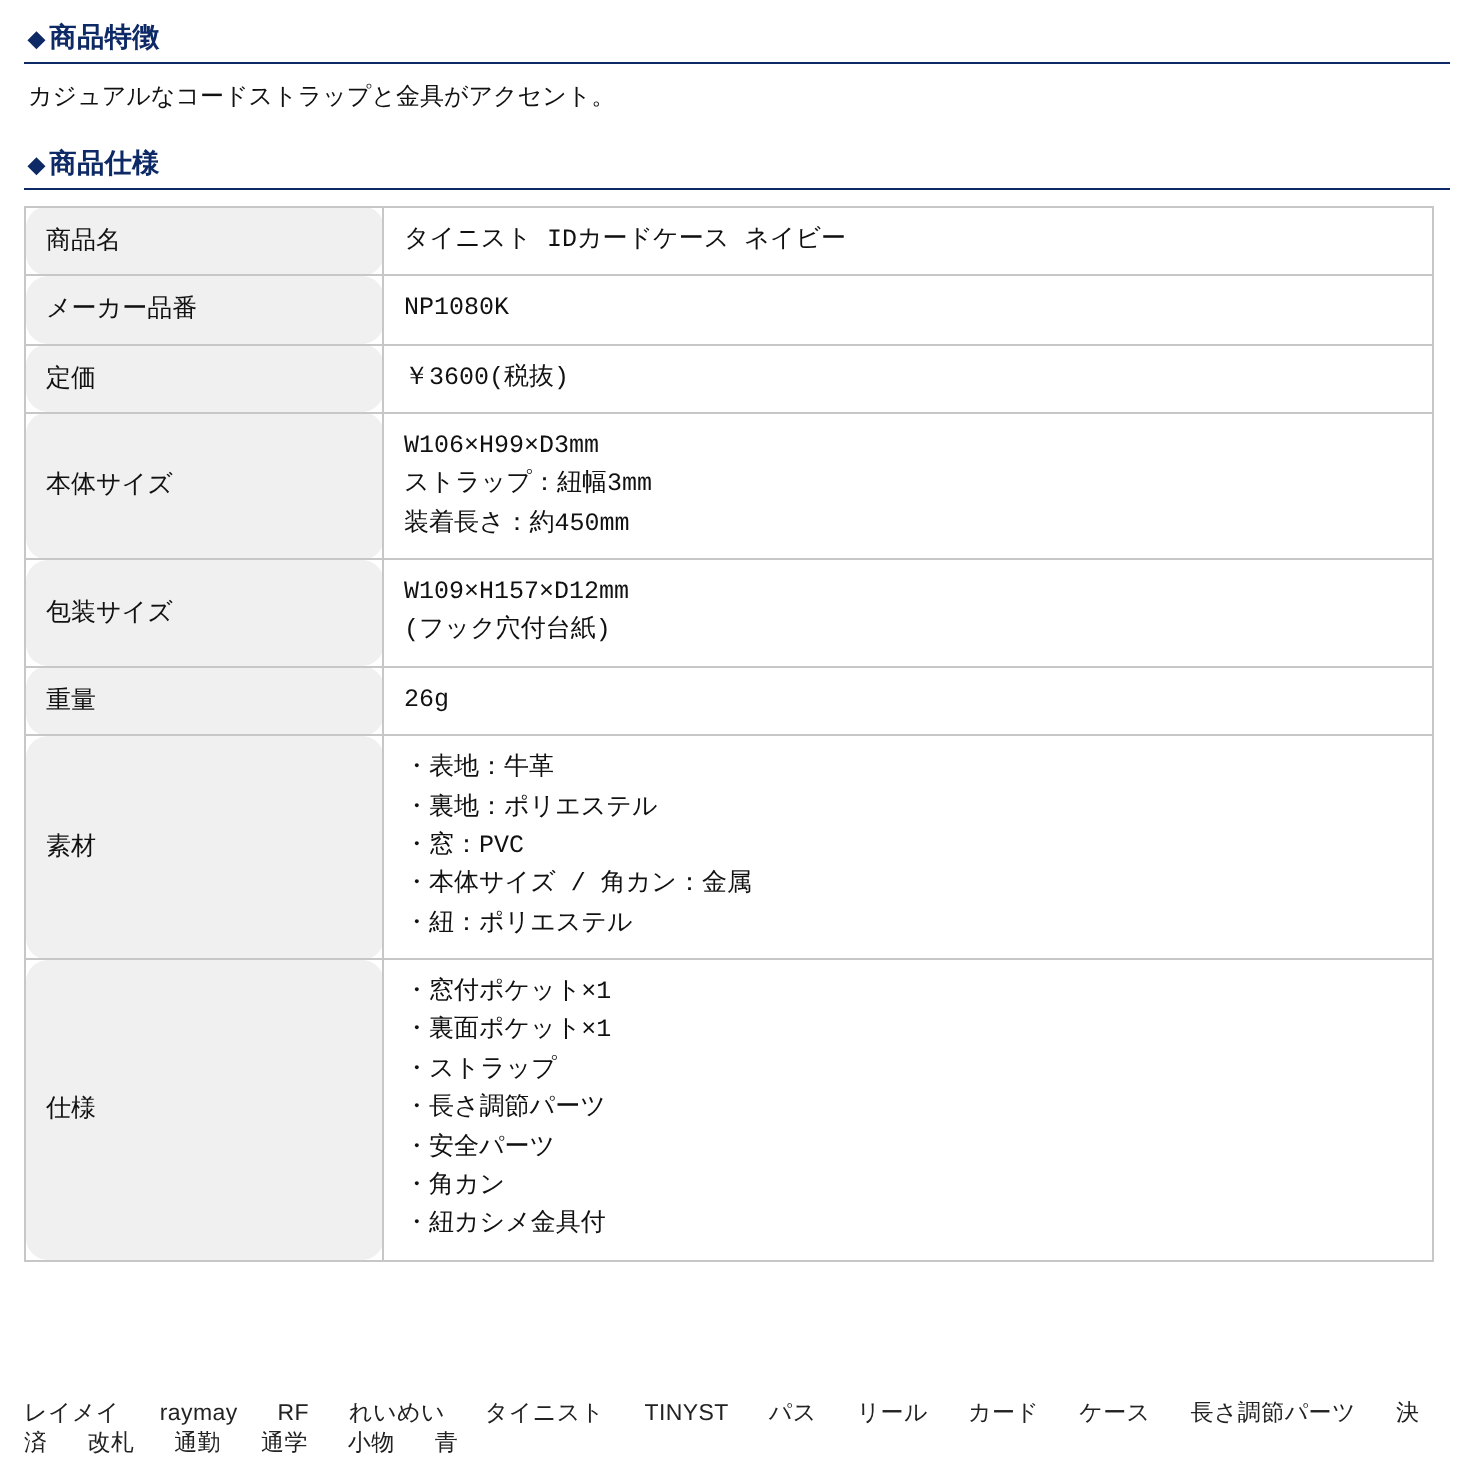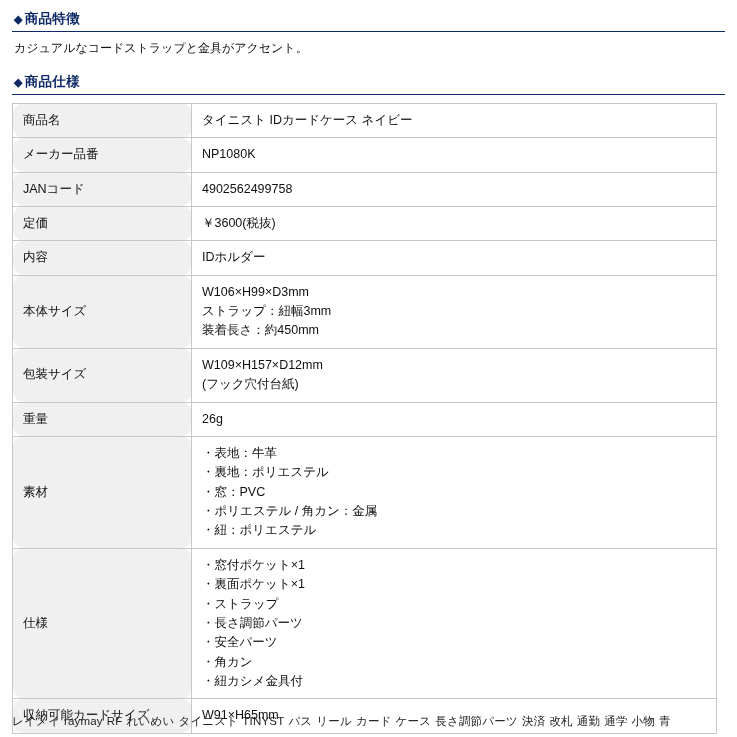--- a/index.html
+++ b/index.html
@@ -61,36 +61,37 @@
     background: #f0f0f0;
     padding: 7px 0 7px 10px;
     color: #111111;
     font-weight: normal;
     border-radius: 11px;
   }
   td.value {
     background: #ffffff;
     padding: 7px 0 7px 10px;
     color: #111111;
+    font-family: Liberation Mono, monospace;
   }
   td.value .line {
     display: block;
     white-space: pre;
   }
   .tags {
     position: absolute;
     left: 12px;
     bottom: 8px;
     width: 705px;
     font-size: 11.5px;
     color: #222222;
     letter-spacing: 0.2px;
   }
   .tags span {
-    margin-right: 4px;
+    margin-right: 20px;
   }
 </style>
 </head>
 <body>
 
 <div class="page">
 
   <div class="section-heading">
     <span class="diamond">◆</span><span>商品特徴</span>
   </div>
@@ -109,35 +110,23 @@
             <span class="line">タイニスト IDカードケース ネイビー</span>
           </td>
         </tr>
         <tr>
           <td class="label">メーカー品番</td>
           <td class="value">
             <span class="line">NP1080K</span>
           </td>
         </tr>
         <tr>
-          <td class="label">JANコード</td>
-          <td class="value">
-            <span class="line">4902562499758</span>
-          </td>
-        </tr>
-        <tr>
           <td class="label">定価</td>
           <td class="value">
             <span class="line">￥3600(税抜)</span>
-          </td>
-        </tr>
-        <tr>
-          <td class="label">内容</td>
-          <td class="value">
-            <span class="line">IDホルダー</span>
           </td>
         </tr>
         <tr>
           <td class="label">本体サイズ</td>
           <td class="value">
             <span class="line">W106×H99×D3mm</span>
             <span class="line">ストラップ：紐幅3mm</span>
             <span class="line">装着長さ：約450mm</span>
           </td>
         </tr>
@@ -153,40 +142,34 @@
           <td class="value">
             <span class="line">26g</span>
           </td>
         </tr>
         <tr>
           <td class="label">素材</td>
           <td class="value">
             <span class="line">・表地：牛革</span>
             <span class="line">・裏地：ポリエステル</span>
             <span class="line">・窓：PVC</span>
-            <span class="line">・ポリエステル / 角カン：金属</span>
+            <span class="line">・本体サイズ / 角カン：金属</span>
             <span class="line">・紐：ポリエステル</span>
           </td>
         </tr>
         <tr>
           <td class="label">仕様</td>
           <td class="value">
             <span class="line">・窓付ポケット×1</span>
             <span class="line">・裏面ポケット×1</span>
             <span class="line">・ストラップ</span>
             <span class="line">・長さ調節パーツ</span>
             <span class="line">・安全パーツ</span>
             <span class="line">・角カン</span>
             <span class="line">・紐カシメ金具付</span>
           </td>
         </tr>
-        <tr>
-          <td class="label">収納可能カードサイズ</td>
-          <td class="value">
-            <span class="line">W91×H65mm</span>
-          </td>
-        </tr>
       </tbody>
   </table>
 
   <div class="tags"><span>レイメイ</span><span>raymay</span><span>RF</span><span>れいめい</span><span>タイニスト</span><span>TINYST</span><span>パス</span><span>リール</span><span>カード</span><span>ケース</span><span>長さ調節パーツ</span><span>決済</span><span>改札</span><span>通勤</span><span>通学</span><span>小物</span><span>青</span></div>
 
 </div>
 
 </body></html>

